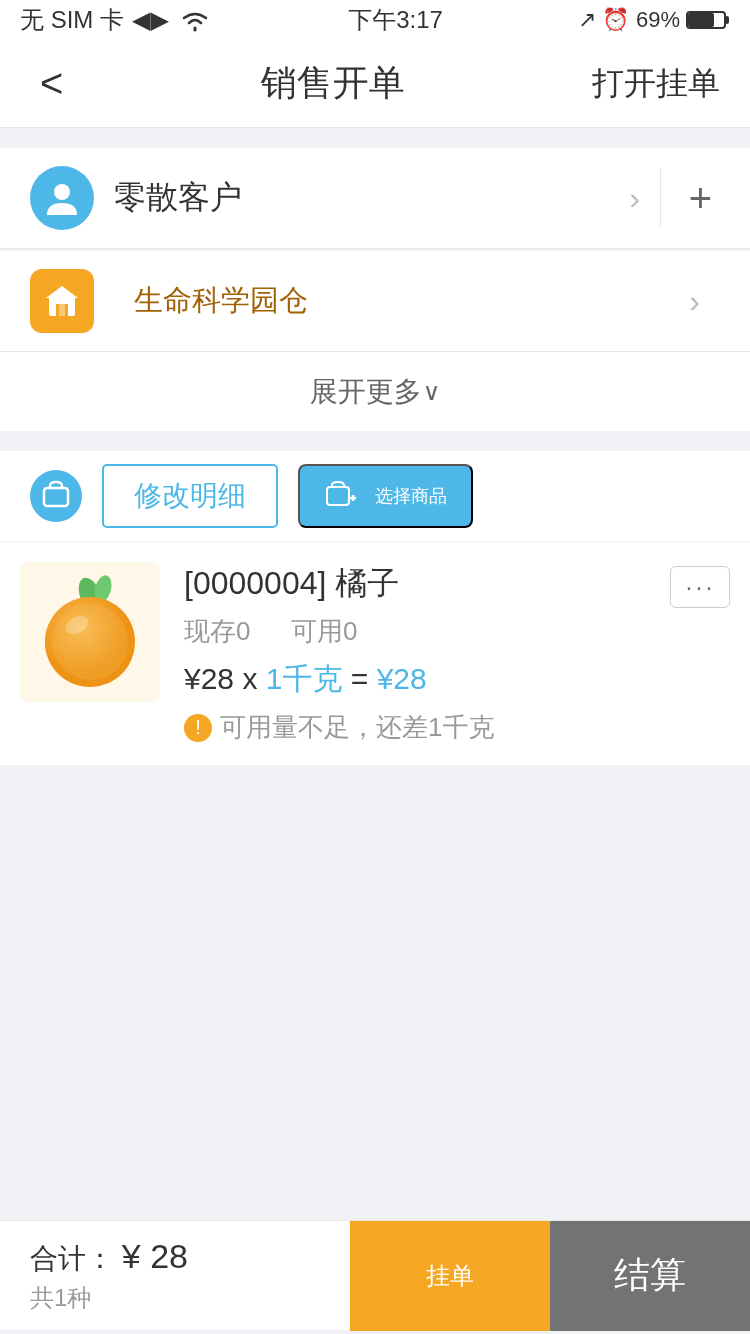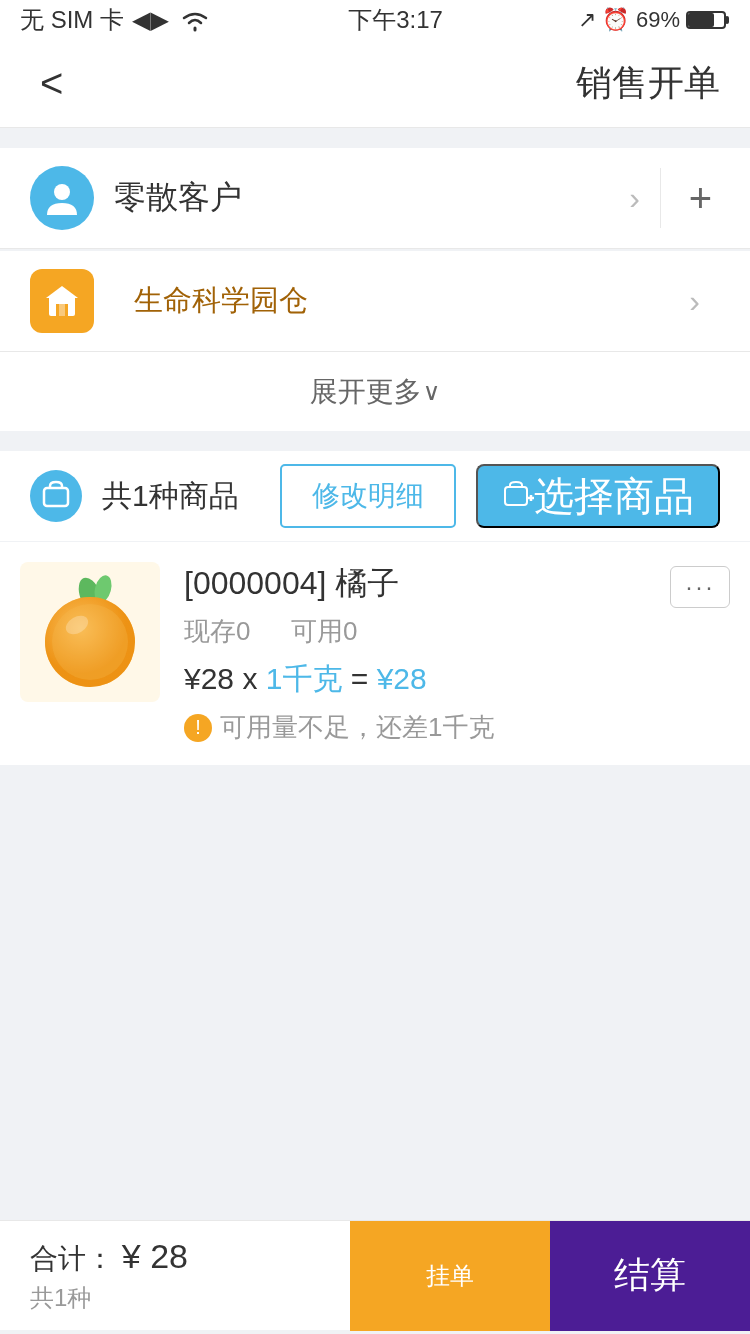--- a/index.html
+++ b/index.html
@@ -189,25 +189,25 @@
       cursor: pointer;
       display: flex;
       align-items: center;
     }
     .btn-select-product {
       height: 64px;
       padding: 12px 24px;
       border-radius: 8px;
       background: #4db8e8;
       color: #fff;
-      font-size: 40px;
-      cursor: pointer;
-      display: flex;
-      align-items: center;
-      gap: 0;
+      font-size: 18px;
+      cursor: pointer;
+      display: flex;
+      align-items: center;
+      gap: 19px;
     }
 
     
     .product-item {
       display: flex;
       padding: 20px;
       gap: 24px;
       border-top: 1px solid #f0f2f5;
     }
     .product-image {
@@ -316,21 +316,21 @@
       display: flex;
       align-items: center;
       justify-content: center;
       font-size: 24px;
       color: #fff;
       cursor: pointer;
     }
     .footer-checkout {
       width: 200px;
       height: 110px;
-      background: #4c1d95;
+      background: #737373;
       display: flex;
       align-items: center;
       justify-content: center;
       font-size: 36px;
       color: #fff;
       cursor: pointer;
     }
   </style>
 </head>
 <body>
@@ -355,20 +355,21 @@
       <rect x="1" y="3" width="38" height="16" rx="3" stroke="#333" stroke-width="2" fill="none"></rect>
       <rect x="39" y="7" width="4" height="8" rx="2" fill="#333"></rect>
       <rect x="2" y="4" width="26" height="14" rx="2" fill="#333"></rect>
     </svg>
   </div>
 </div>
 
 <div class="nav-bar">
   <div class="nav-back">&lt;</div>
   <div class="nav-title">销售开单</div>
+  <div class="nav-right">打开挂单</div>
 </div>
 
 <div class="divider"></div>
 
 <div class="customer-row">
   <div class="customer-avatar">
     <svg width="38" height="38" viewBox="0 0 38 38">
       <circle cx="19" cy="13" r="8" fill="#fff"></circle>
       <path d="M4 36 Q4 24 19 24 Q34 24 34 36" fill="#fff"></path>
     </svg>
@@ -400,21 +401,20 @@
 
 <div class="product-section">
 
   <div class="product-header">
     <div class="product-count-icon">
       <svg width="32" height="32" viewBox="0 0 32 32">
         <rect x="4" y="8" width="24" height="18" rx="3" fill="none" stroke="#fff" stroke-width="2.5"></rect>
         <path d="M10 8 L10 6 Q10 2 16 2 Q22 2 22 6 L22 8" fill="none" stroke="#fff" stroke-width="2.5"></path>
       </svg>
     </div>
-    <div class="product-count-text">共1种商品</div>
     <button class="btn-modify">修改明细</button>
     <button class="btn-select-product">
       <svg width="32" height="32" viewBox="0 0 32 32">
         <rect x="3" y="7" width="22" height="18" rx="3" fill="none" stroke="#fff" stroke-width="2"></rect>
         <path d="M8 7 L8 5 Q8 2 14 2 Q20 2 20 5 L20 7" fill="none" stroke="#fff" stroke-width="2"></path>
         <line x1="26" y1="18" x2="32" y2="18" stroke="#fff" stroke-width="2.5"></line>
         <line x1="29" y1="15" x2="29" y2="21" stroke="#fff" stroke-width="2.5"></line>
       </svg>
       <span>选择商品</span>
     </button>

